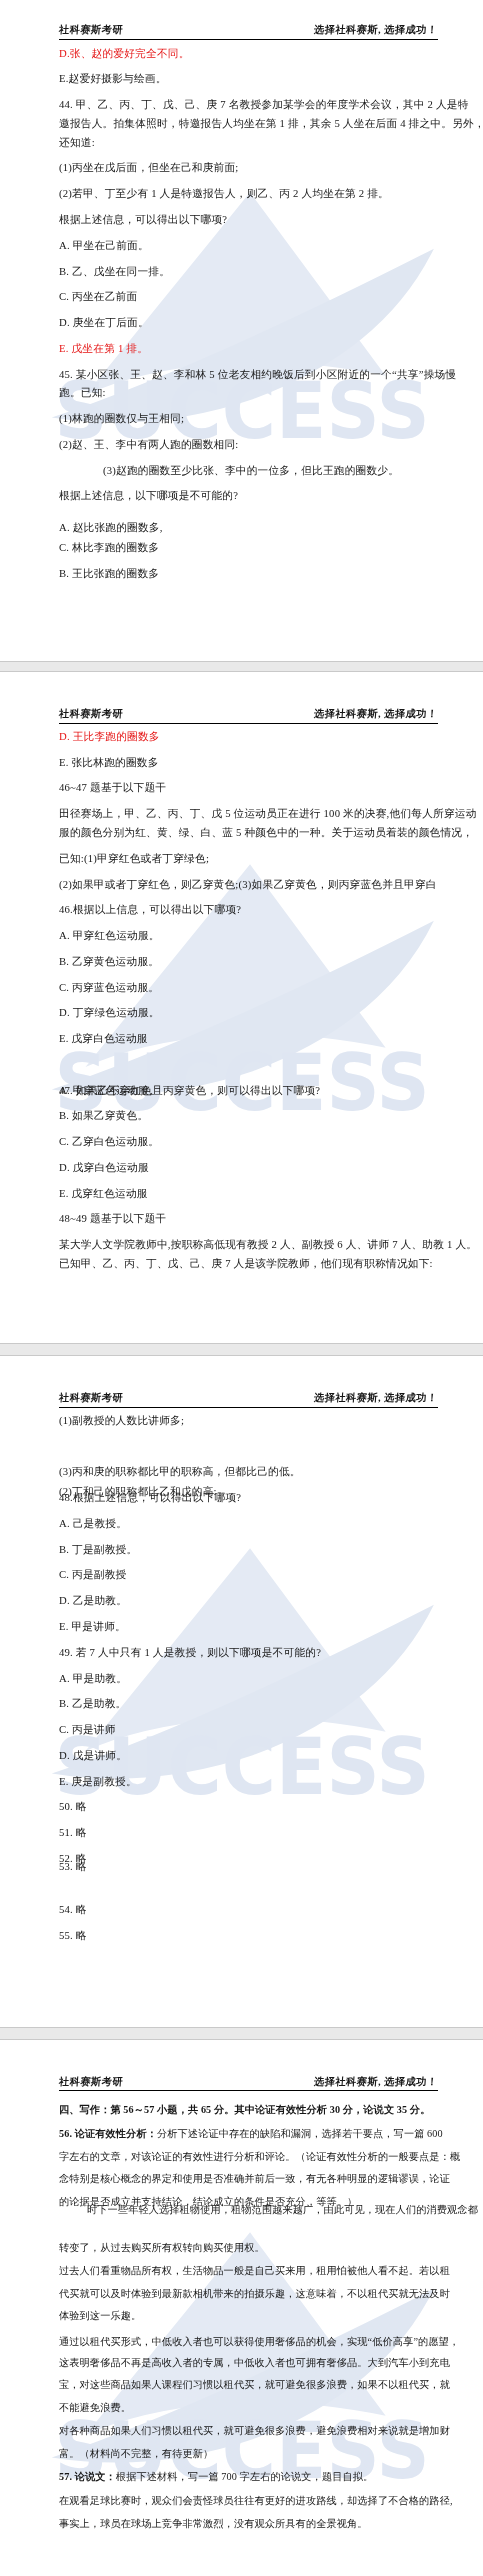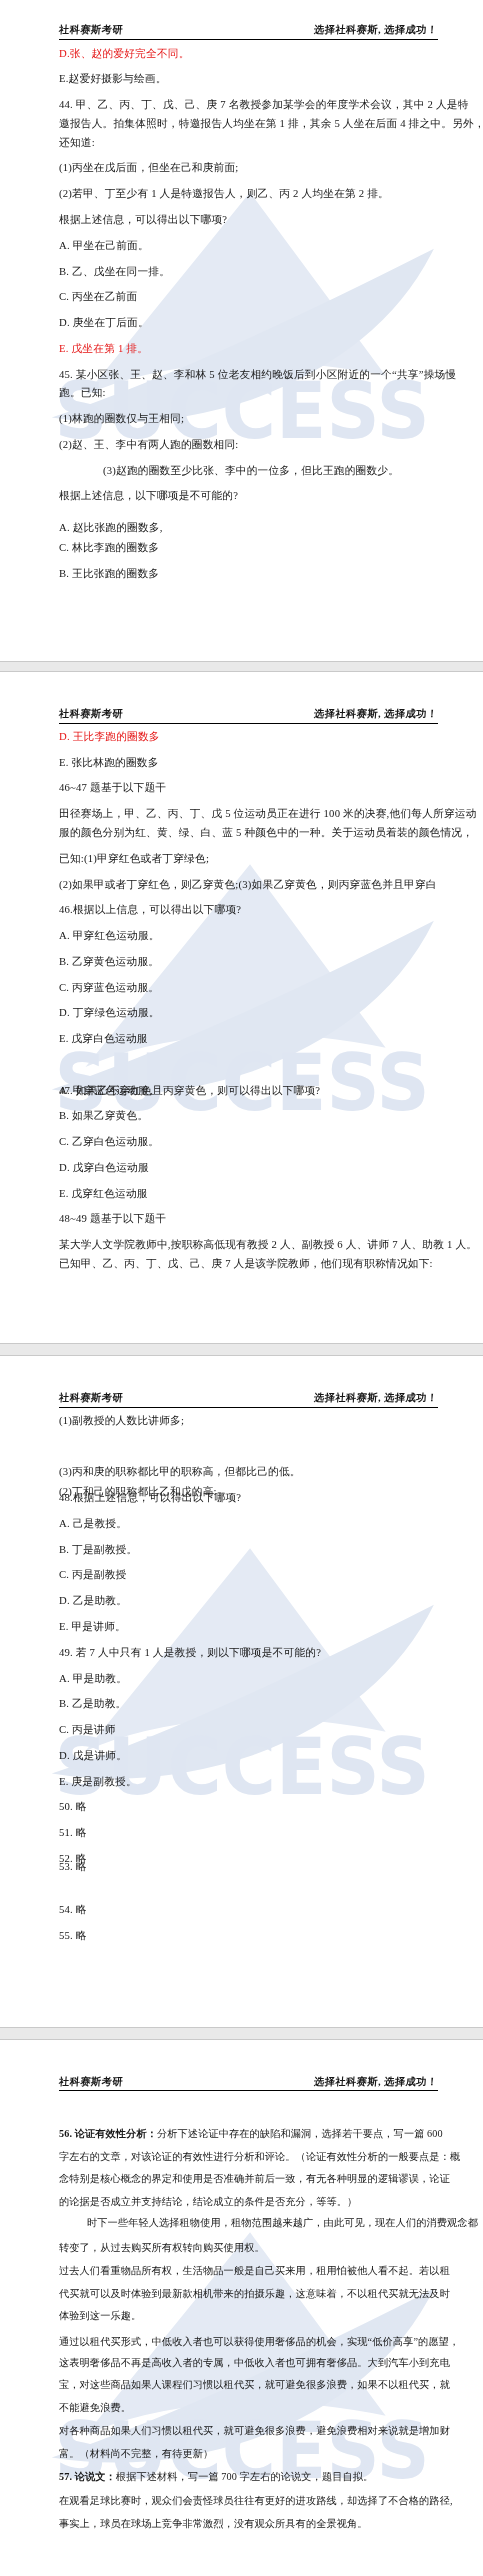--- a/index.html
+++ b/index.html
@@ -167,25 +167,26 @@
       <span class="h-right">选择社科赛斯, 选择成功！</span>
     </div>
     <div class="watermark">
       <svg viewBox="0 0 760 500" width="408" height="268">
         <path d="M395 10 L648 352 Q480 318 330 330 Q190 342 88 388 Z" fill="#e4eaf4"></path>
         <path d="M25 430 Q300 338 738 115 Q645 305 400 396 Q210 460 25 430 Z" fill="#e0e7f2"></path>
         <text x="380" y="468" text-anchor="middle" font-size="145" font-weight="bold" fill="#dfe6f2" textLength="700" lengthAdjust="spacingAndGlyphs" font-family="'DejaVu Sans',sans-serif">SUCCESS</text>
       </svg>
     </div>
     <div class="content">
+        <div class="line bold" style="top: 63px;">四、写作：第 56～57 小题，共 65 分。其中论证有效性分析 30 分，论说文 35 分。</div>
         <div class="line" style="top: 87px;"><b>56. 论证有效性分析：</b>分析下述论证中存在的缺陷和漏洞，选择若干要点，写一篇 600</div>
         <div class="line" style="top: 110px;">字左右的文章，对该论证的有效性进行分析和评论。（论证有效性分析的一般要点是：概</div>
         <div class="line" style="top: 132px;">念特别是核心概念的界定和使用是否准确并前后一致，有无各种明显的逻辑谬误，论证</div>
         <div class="line" style="top: 155px;">的论据是否成立并支持结论，结论成立的条件是否充分，等等。）</div>
-        <div class="line" style="top: 176px; padding-left: 28px;">时下一些年轻人选择租物使用，租物范围越来越广，由此可见，现在人们的消费观念都</div>
+        <div class="line" style="top: 163px; padding-left: 28px;">时下一些年轻人选择租物使用，租物范围越来越广，由此可见，现在人们的消费观念都</div>
         <div class="line" style="top: 201px;">转变了，从过去购买所有权转向购买使用权。</div>
         <div class="line" style="top: 224px;">过去人们看重物品所有权，生活物品一般是自己买来用，租用怕被他人看不起。若以租</div>
         <div class="line" style="top: 247px;">代买就可以及时体验到最新款相机带来的拍摄乐趣，这意味着，不以租代买就无法及时</div>
         <div class="line" style="top: 269px;">体验到这一乐趣。</div>
         <div class="line" style="top: 295px;">通过以租代买形式，中低收入者也可以获得使用奢侈品的机会，实现“低价高享”的愿望，</div>
         <div class="line" style="top: 316px;">这表明奢侈品不再是高收入者的专属，中低收入者也可拥有奢侈品。大到汽车小到充电</div>
         <div class="line" style="top: 338px;">宝，对这些商品如果人课程们习惯以租代买，就可避免很多浪费，如果不以租代买，就</div>
         <div class="line" style="top: 361px;">不能避免浪费。</div>
         <div class="line" style="top: 384px;">对各种商品如果人们习惯以租代买，就可避免很多浪费，避免浪费相对来说就是增加财</div>
         <div class="line" style="top: 407px;">富。（材料尚不完整，有待更新）</div>

